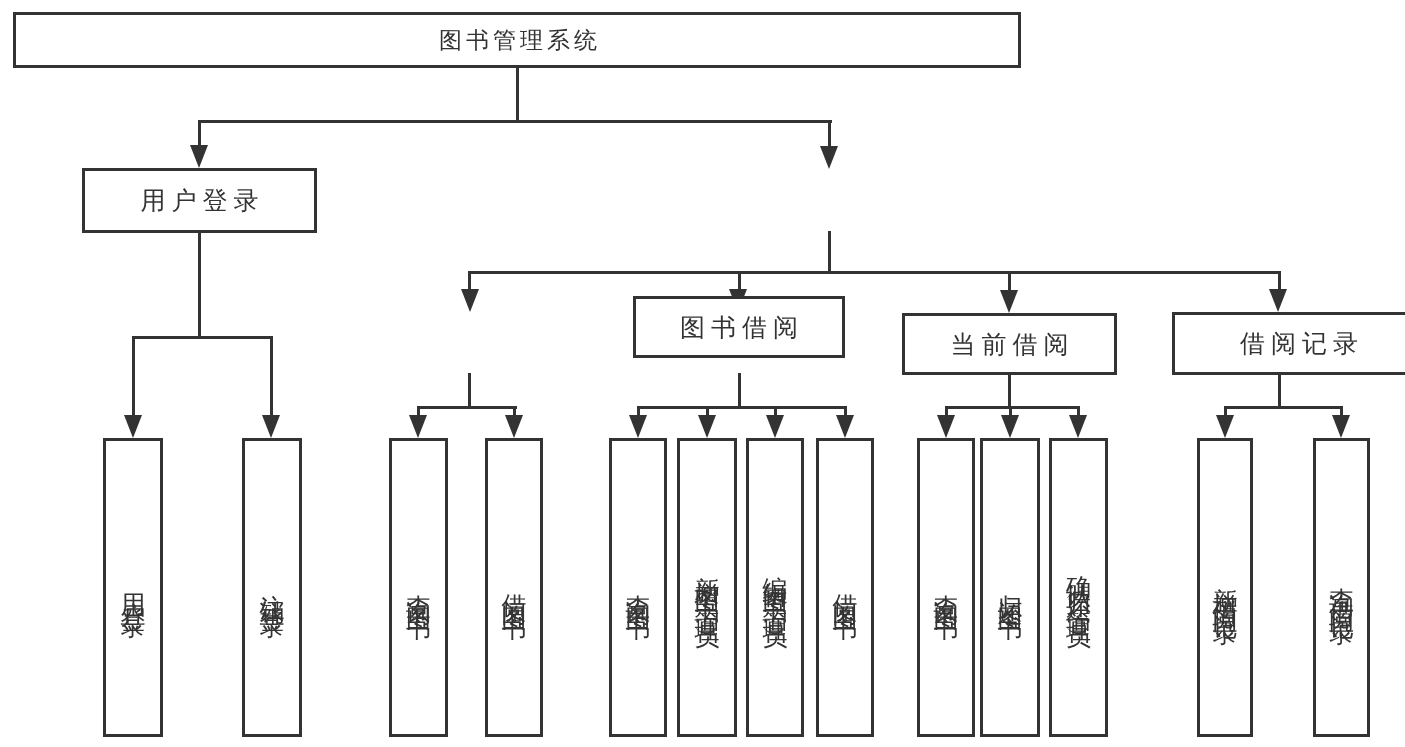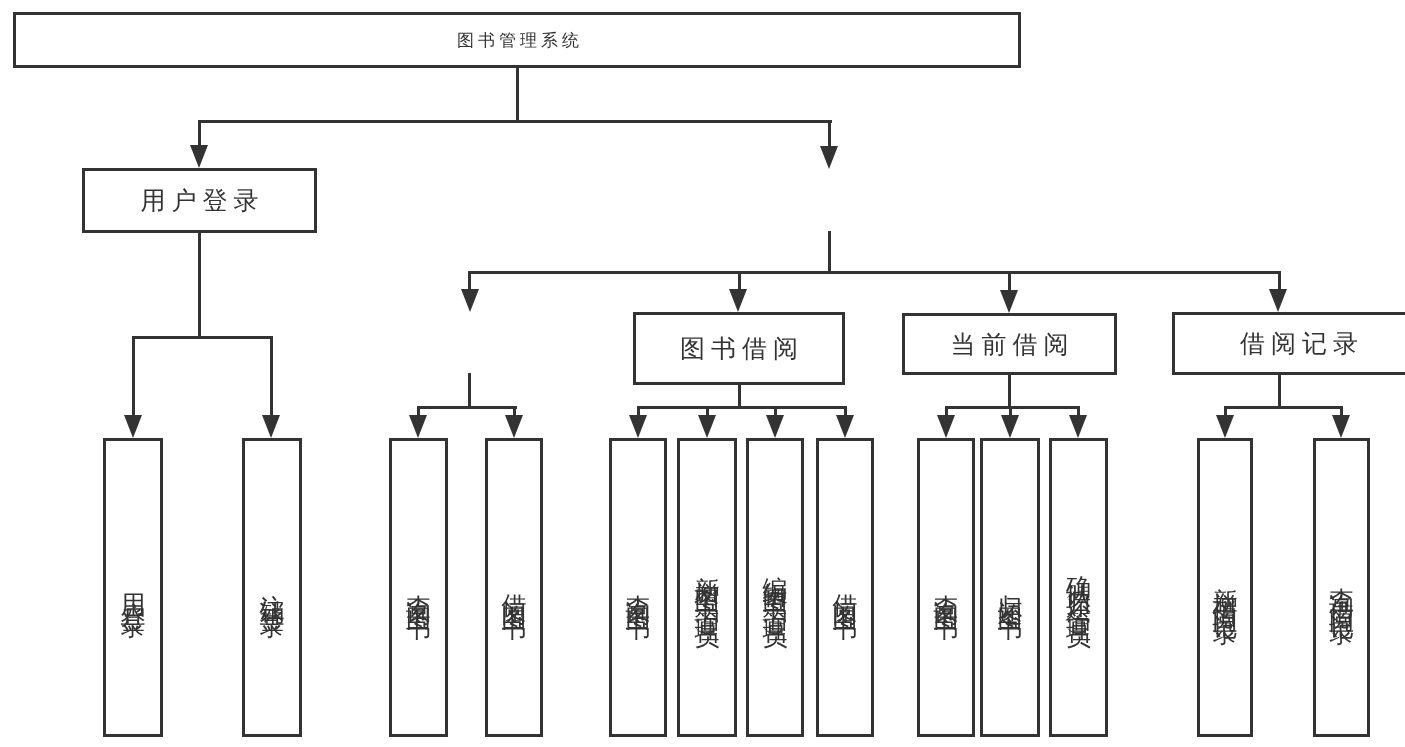--- a/index.html
+++ b/index.html
@@ -24,21 +24,21 @@
     align-items: center;
     justify-content: center;
   }
   .hlabel {
     font-size: 25px;
     letter-spacing: 6px;
     color: #333333;
     white-space: nowrap;
     text-indent: 6px; 
   }
-  .root-label { font-size: 17px; letter-spacing: 4px; }
+  .root-label { font-size: 23px; letter-spacing: 4px; }
   .vlabel {
     writing-mode: vertical-rl;
     text-orientation: mixed;
     font-size: 25px;
     letter-spacing: 7px;
     color: #333333;
     line-height: 1;
     white-space: nowrap;
   }
   
@@ -127,21 +127,21 @@
   <div class="arrow" style="left:1332px;top:415px;"></div>
 
   <div class="box" style="left:13px;top:12px;width:1008px;height:56px;">
     <span class="hlabel root-label">图书管理系统</span>
   </div>
 
   <div class="box" style="left:82px;top:168px;width:235px;height:65px;">
     <span class="hlabel">用户登录</span>
   </div>
 
-  <div class="box" style="left:633px;top:312px;width:212px;height:73px;">
+  <div class="box" style="left:633px;top:296px;width:212px;height:62px;">
     <span class="hlabel">图书借阅</span>
   </div>
   <div class="box" style="left:902px;top:313px;width:215px;height:62px;">
     <span class="hlabel">当前借阅</span>
   </div>
   <div class="box" style="left:1172px;top:312px;width:254px;height:63px;">
     <span class="hlabel">借阅记录</span>
   </div>
 
   <div class="box" style="left:103px;top:438px;width:60px;height:299px;">

